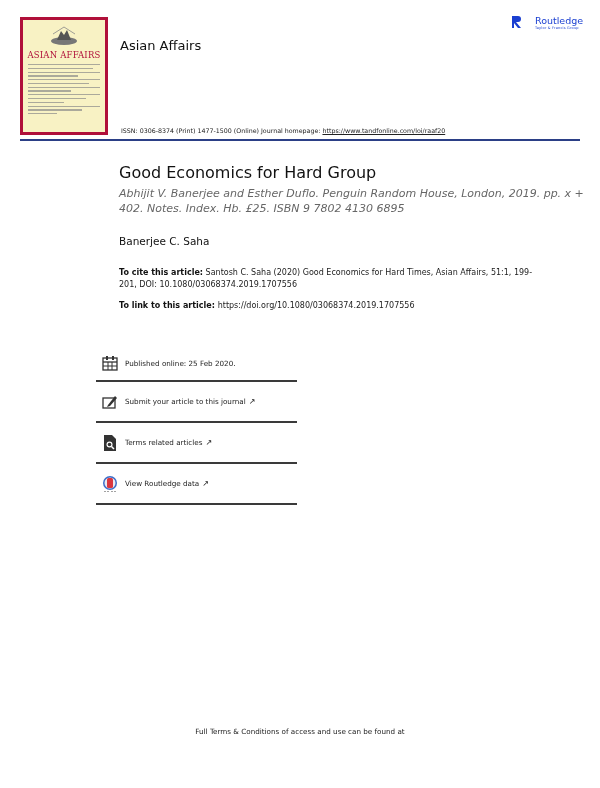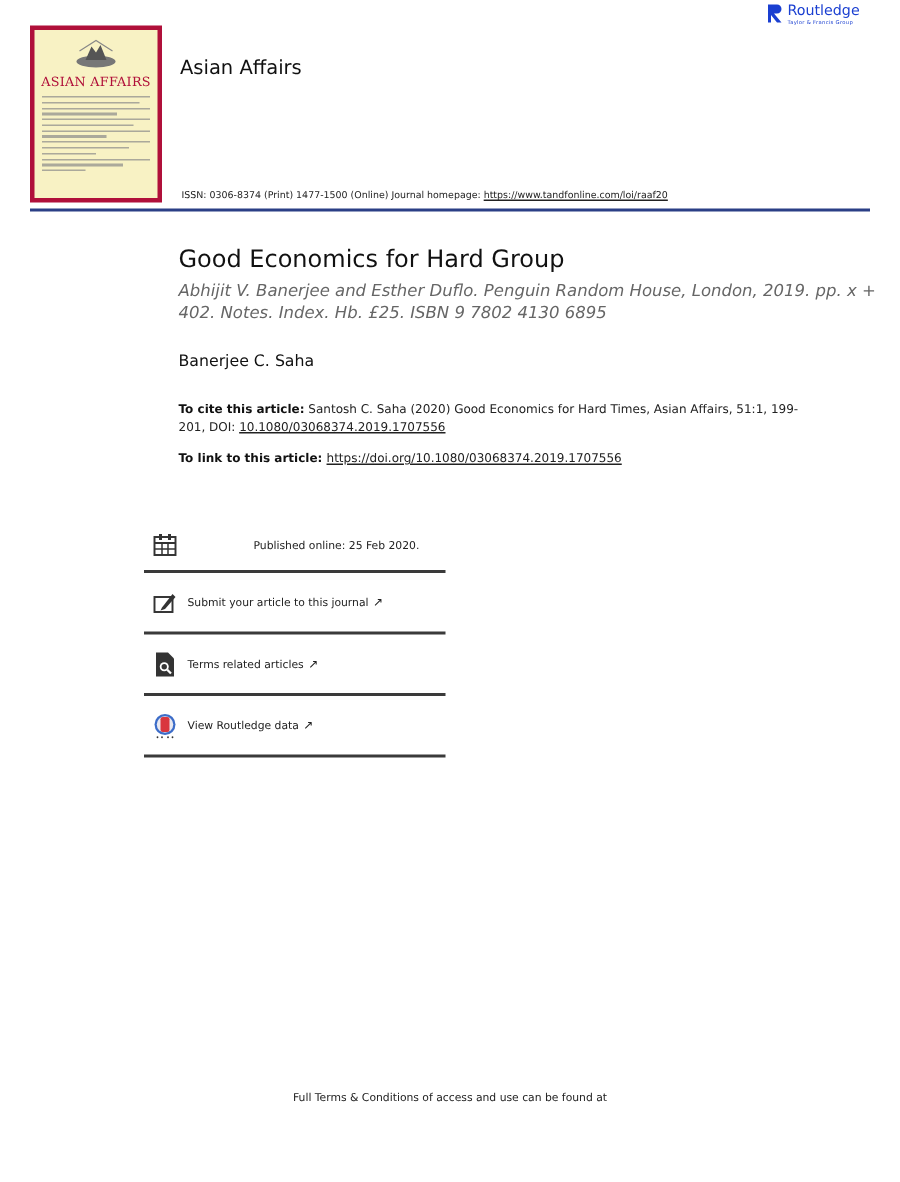--- a/index.html
+++ b/index.html
@@ -7,36 +7,36 @@
          font-family:"DejaVu Sans", sans-serif; color:#1a1a1a; }
   .cover { position:absolute; left:20px; top:17px; width:88px; height:118px;
            background:#b0103a; box-sizing:border-box; padding:3px; }
   .cover-inner { width:100%; height:100%; background:#f8f2c4; position:relative; overflow:hidden; }
   .cover-emblem { position:absolute; left:26px; top:6px; width:30px; height:20px; }
   .cover-title { position:absolute; left:0; right:0; top:30px; text-align:center;
                  font-family:"DejaVu Serif", serif; font-size:8.5px; color:#b0103a; letter-spacing:0.2px; }
   .cover-lines { position:absolute; left:5px; right:5px; top:44px; }
   .cover-lines div { height:1.2px; background:#8a8a8a; margin-bottom:2.6px; opacity:0.7; }
   .journal-name { position:absolute; left:120px; top:38px; font-size:13px; color:#111; }
-  .publisher { position:absolute; left:512px; top:2px; display:flex; align-items:flex-start; gap:3px; color:#1a3fd1; }
+  .publisher { position:absolute; left:512px; top:15px; display:flex; align-items:flex-start; gap:13px; color:#1a3fd1; }
   .publisher .pname { font-size:9.5px; line-height:11px; }
   .publisher .psub { font-size:3.5px; letter-spacing:0.2px; }
   .issn-line { position:absolute; left:121px; top:127px; font-size:6.3px; color:#222; white-space:nowrap; }
   .issn-line a { color:#222; text-decoration:underline; }
   .rule-top { position:absolute; left:20px; top:139px; width:560px; height:2px; background:#2b3f86; }
   .title { position:absolute; left:119px; top:163px; font-size:16px; color:#111; }
   .subtitle { position:absolute; left:119px; top:186px; width:470px; font-size:11px; line-height:15px; color:#666;font-style:italic; }
   .author { position:absolute; left:119px; top:235px; font-size:10.5px; color:#111; }
   .cite { position:absolute; left:119px; top:267px; width:420px; font-size:8px; line-height:12px; color:#222; }
   .cite b, .link b { font-weight:bold; color:#111;margin-top:40px; }
-  .cite a, .link a { color:#222; text-decoration:underline; }
+  .cite a, .link a { color:#222; }
   .link { position:absolute; left:119px; top:301px; font-size:8px; color:#222; }
   .info-list { position:absolute; left:96px; top:346px; width:201px; }
   .info-item { position:relative; height:39px; border-bottom:2px solid #3a3a3a; display:flex; align-items:center; }
-  .info-item:first-child { height:34px;gap:44px; }
+  .info-item:first-child { height:34px; }
   .info-item .icon { width:20px; height:20px; margin-left:4px; display:flex; align-items:center; justify-content:center; }
   .info-item .label { margin-left:5px; font-size:7.2px; color:#222; }
   .info-item .ext { font-size:8px; margin-left:3px; color:#222; }
   .footer { position:absolute; left:0; width:600px; top:726px; text-align:center; font-size:7.2px; line-height:11px; color:#222; }
 </style>
 </head>
 <body>
 
 <div class="cover">
   <div class="cover-inner">

